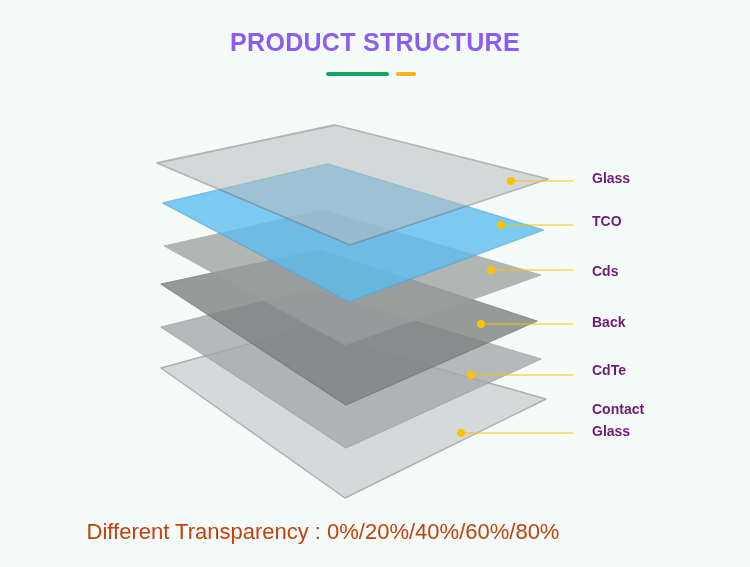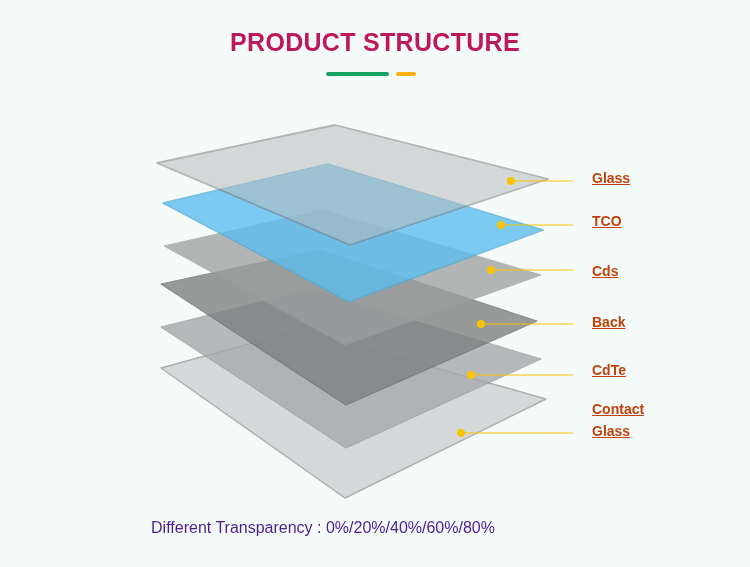--- a/index.html
+++ b/index.html
@@ -1,22 +1,22 @@
 <!DOCTYPE html>
 <html><head>
 <meta charset="utf-8">
 <style>
   html, body { margin:0; padding:0; }
   body { width:750px; height:567px; background:#f5fbf9; position:relative; overflow:hidden; font-family:"Liberation Sans", sans-serif; }
-  .title { position:absolute; top:28px; left:0; width:750px; text-align:center; font-size:25px; font-weight:bold; color:#be185d; letter-spacing:0.3px; }
+  .title { position:absolute; top:28px; left:0; width:750px; text-align:center; font-size:25px; font-weight:bold; color:#8b5cf6; letter-spacing:0.3px; }
   .bar-green { position:absolute; left:326px; top:72px; width:63px; height:4px; border-radius:2px; background:#16a464; }
   .bar-orange { position:absolute; left:396px; top:72px; width:20px; height:4px; border-radius:2px; background:#fbb316; }
   svg.diagram { position:absolute; left:0; top:0; }
-  .label { position:absolute; left:592px; font-size:14px; font-weight:bold; color:#c2410c; line-height:18px;text-decoration:underline; }
-  .footer { position:absolute; top:519px; left:0; width:646px; text-align:center; font-size:16px; color:#4c1d95; }
+  .label { position:absolute; left:592px; font-size:14px; font-weight:bold; color:#701a75; line-height:18px; }
+  .footer { position:absolute; top:519px; left:0; width:646px; text-align:center; font-size:22px; color:#c2410c; }
 </style>
 </head>
 <body>
 
 <div class="title">PRODUCT STRUCTURE</div>
 <div class="bar-green"></div>
 <div class="bar-orange"></div>
 
 <svg class="diagram" width="750" height="567" viewBox="0 0 750 567">
   <defs>

